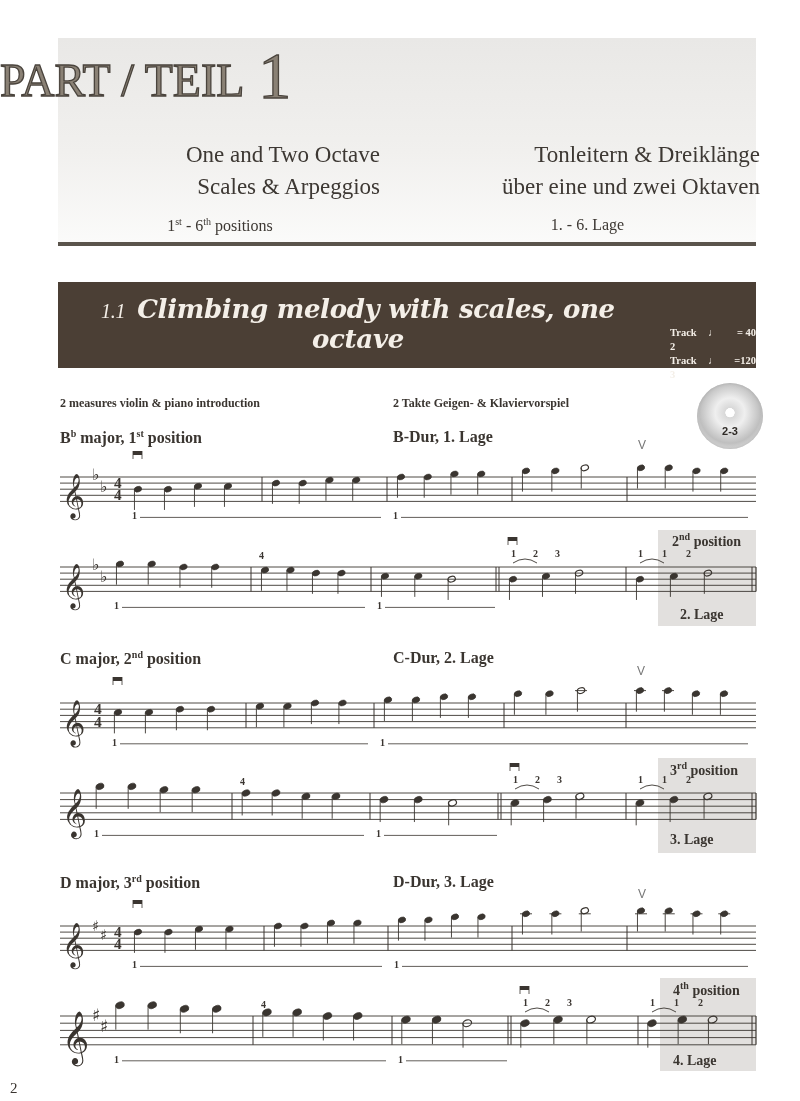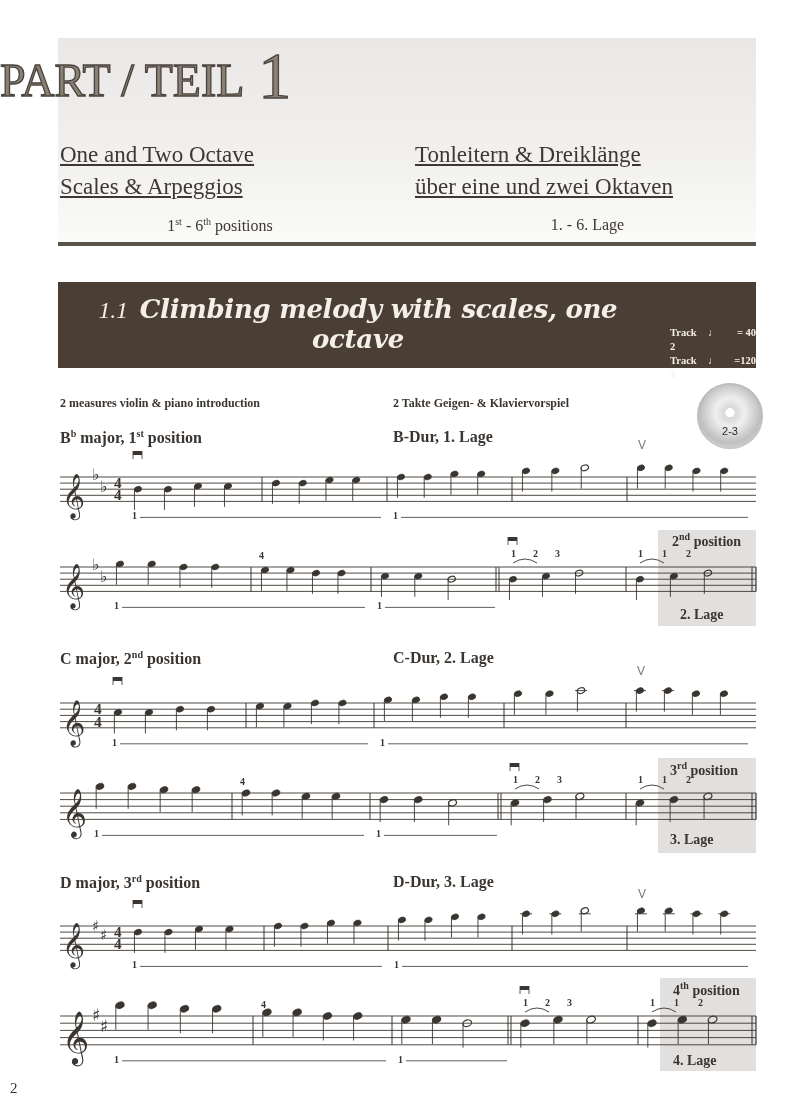--- a/index.html
+++ b/index.html
@@ -13,53 +13,53 @@
   }
   .header-rule {
     position: absolute; left: 58px; top: 242px; width: 698px; height: 4px; background: #5a544c;
   }
   .part-title {
     position: absolute; left: 0; top: 38px; width: 800px; 
     font-size: 46px; color: #8a8175; letter-spacing: 0px;
     -webkit-text-stroke: 1.3px #4a443d;
   }
   .part-title .num { font-size: 66px; margin-left: 14px; vertical-align: -2px; }
-  .sub { position: absolute; font-size: 23px; color: #3d3833; text-align: left; line-height: 32px; text-decoration: underline; }
+  .sub { position: absolute; font-size: 23px; color: #3d3833; text-align: right; line-height: 32px; }
   .sub-left { left: 60px; top: 139px; width: 320px; }
   .sub-right { left: 415px; top: 139px; width: 345px; }
   .pos { position: absolute; font-size: 16px; color: #3d3833; text-align: center; }
   .pos-left { left: 60px; top: 216px; width: 320px; }
   .pos-right { left: 415px; top: 216px; width: 345px; }
   sup { font-size: 10px; vertical-align: 6px; }
 
   .section-banner {
     position: absolute; left: 58px; top: 282px; width: 698px; height: 86px;
     background: #4b3f35;
   }
   .banner-title {
     position: absolute; left: 0; top: 12px; width: 600px; text-align: center;
     color: #f4efe8; font-size: 26px; font-style: italic; font-weight: bold;
     font-family: "DejaVu Serif", serif; letter-spacing: -0.3px;
   }
-  .banner-title .n { font-weight: normal; margin-right: 12px; font-family: "Liberation Serif", serif; font-size: 24px; font-style: italic;}
+  .banner-title .n { font-weight: normal; margin-right: 12px; font-family: "Liberation Serif", serif; font-size: 20px; font-style: italic;}
   .banner-sub {
     position: absolute; left: 0; top: 50px; width: 600px; text-align: center;
     color: #f4efe8; font-size: 23px; font-style: italic; font-family: "Liberation Sans", sans-serif;
   }
   .tracks { position: absolute; left: 612px; top: 44px; color: #f4efe8; font-size: 10.5px; font-weight: bold; line-height: 14px; }
   .tracks .row { display: flex; gap: 6px; }
   .tracks .bpm { width: 34px; text-align: right; }
 
   .caption { position: absolute; top: 396px; font-size: 12px; font-weight: bold; color: #3a3530; }
   .cd {
     position: absolute; left: 697px; top: 383px; width: 66px; height: 66px; border-radius: 50%;
     background: radial-gradient(circle at 50% 45%, #ffffff 0 9%, #d8d8d8 10%, #efefef 30%, #bfbfbf 62%, #e2e2e2 80%, #cfcfcf 100%);
     box-shadow: inset 0 0 3px #aaa;
   }
-  .cd-label { position: absolute; left: 0; top: 42px; width: 66px; text-align: center; font-size: 11px; font-weight: normal; color: #2e2a26; font-family: "Liberation Sans", sans-serif; }
+  .cd-label { position: absolute; left: 0; top: 42px; width: 66px; text-align: center; font-size: 11px; font-weight: bold; color: #2e2a26; font-family: "Liberation Sans", sans-serif; }
 
   .scale-heading { position: absolute; font-size: 16px; font-weight: bold; color: #3a3530; }
   .page-number { position: absolute; left: 10px; top: 1080px; font-size: 15px; color: #3a3530; }
 
   .pos-box { position: absolute; background: #e2e0de; }
   .pos-box-label { position: absolute; font-size: 14px; font-weight: bold; color: #3a3530; white-space: nowrap; }
   .pos-box-lage { position: absolute; font-size: 14px; font-weight: bold; color: #3a3530; white-space: nowrap; }
 
   svg.staff { position: absolute; left: 0; overflow: visible; }
 </style>

